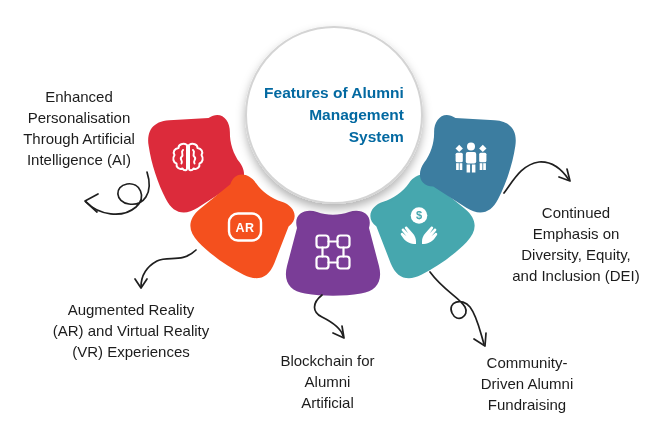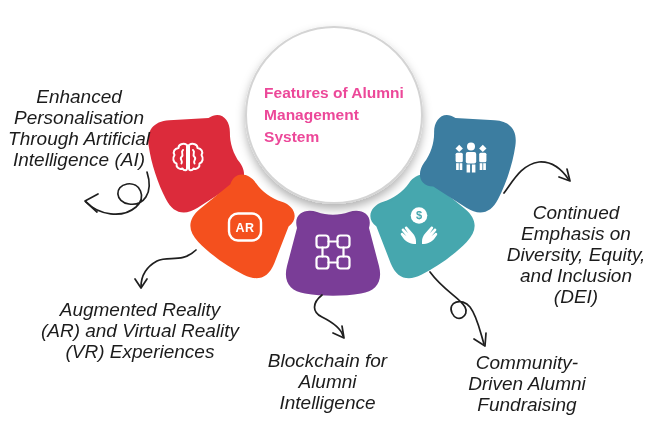--- a/index.html
+++ b/index.html
@@ -3,29 +3,29 @@
 <meta charset="utf-8">
 <style>
   html,body{margin:0;padding:0;background:#fff;}
   .canvas{
     position:relative;width:651px;height:440px;background:#ffffff;overflow:hidden;
     font-family:"Liberation Sans","DejaVu Sans",sans-serif;
   }
   .diagram-svg{position:absolute;left:0;top:0;}
   .feature-label{
     position:absolute;text-align:center;white-space:pre-line;
-    font-size:19px;line-height:21px;color:#1c1c1c;font-style:italic;
+    font-size:15px;line-height:21px;color:#1c1c1c;
   }
   .center-title{
     position:absolute;left:246px;top:27px;width:176px;height:176px;border-radius:50%;
-    display:flex;align-items:center;justify-content:center;text-align:left;
-    white-space:pre-line;font-size:15.5px;line-height:22px;font-weight:600;color:#ec4899;
+    display:flex;align-items:center;justify-content:center;text-align:right;
+    white-space:pre-line;font-size:15.5px;line-height:22px;font-weight:600;color:#0369a1;
   }
   .lbl-ai{left:4px;top:86px;width:150px;}
-  .lbl-arvr{left:38px;top:299px;width:204px;}
+  .lbl-arvr{left:29px;top:299px;width:204px;}
   .lbl-blockchain{left:250px;top:350px;width:155px;}
   .lbl-fundraising{left:449px;top:352px;width:156px;}
   .lbl-dei{left:496px;top:202px;width:160px;}
 </style>
 </head>
 <body>
 
 <div class="canvas">
 
   <svg class="diagram-svg" width="651" height="440" viewBox="0 0 651 440">
@@ -128,21 +128,21 @@
 
   <div class="feature-label lbl-ai">Enhanced
 Personalisation
 Through Artificial
 Intelligence (AI)</div>
   <div class="feature-label lbl-arvr">Augmented Reality
 (AR) and Virtual Reality
 (VR) Experiences</div>
   <div class="feature-label lbl-blockchain">Blockchain for
 Alumni
-Intelligence</div>
+Artificial</div>
   <div class="feature-label lbl-fundraising">Community-
 Driven Alumni
 Fundraising</div>
   <div class="feature-label lbl-dei">Continued
 Emphasis on
 Diversity, Equity,
 and Inclusion (DEI)</div>
 
 </div>
 

